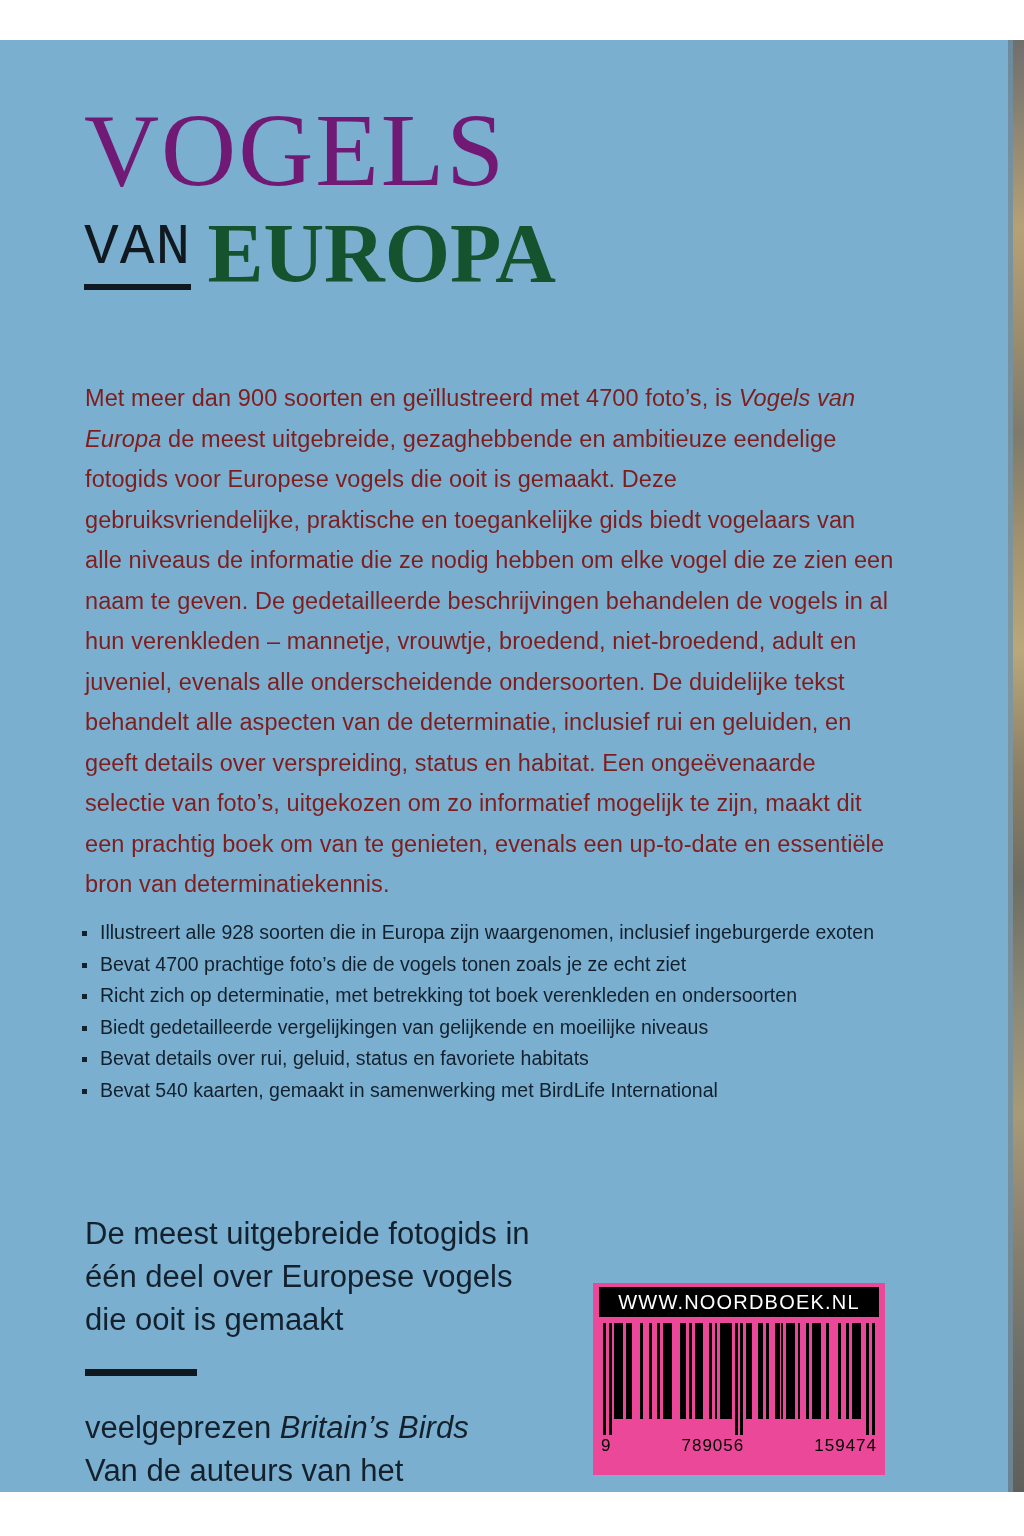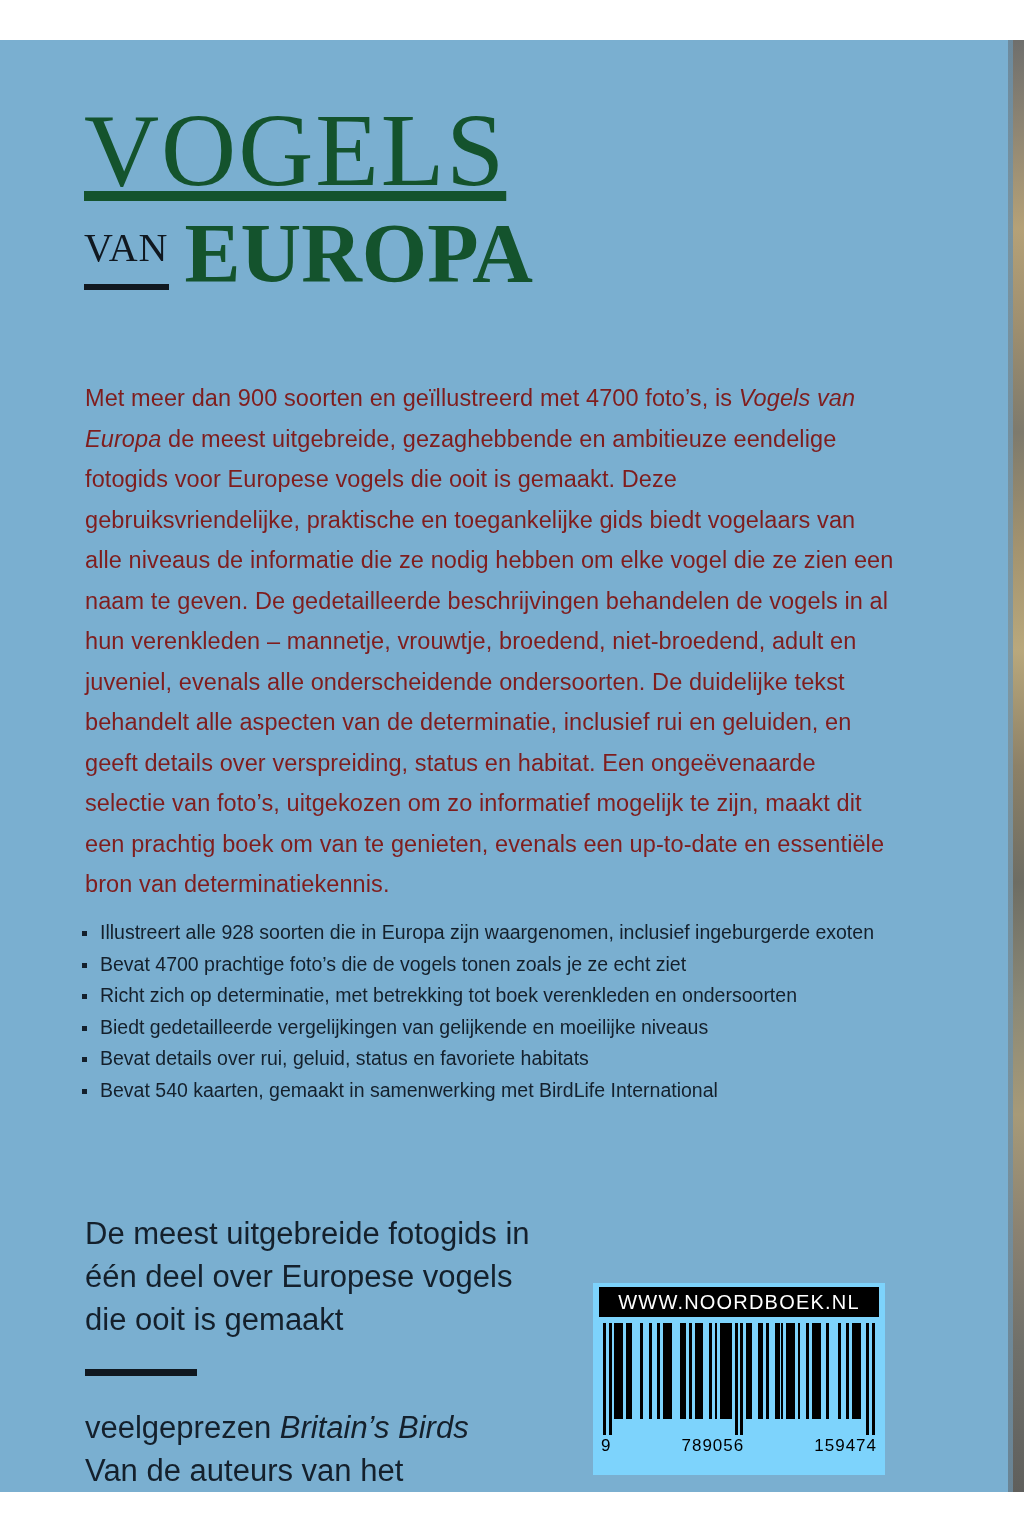--- a/index.html
+++ b/index.html
@@ -63,37 +63,36 @@
     left: 84px;
     top: 58px;
     width: 600px;
   }
   #title-vogels {
     font-family: "Liberation Serif", "DejaVu Serif", serif;
     font-weight: 400;
     font-size: 104px;
     line-height: 104px;
     letter-spacing: 2px;
-    color: #14532d;
-    white-space: nowrap;
-    text-decoration: underline;
+    color: #701a75;
+    white-space: nowrap;
   }
   #title-row2 {
     display: flex;
     align-items: flex-end;
     margin-top: 14px;
   }
   #title-van-wrap {
     display: inline-block;
     margin-right: 16px;
     padding-bottom: 2px;
   }
   #title-van {
-    font-family: Liberation Serif, serif;
-    font-size: 40px;
+    font-family: Liberation Mono, monospace;
+    font-size: 58px;
     line-height: 56px;
     letter-spacing: 1px;
     color: #101820;
     display: block;
   }
   #van-rule {
     height: 6px;
     background: #101820;
     margin-top: 8px;
     width: 100%;
@@ -202,21 +201,21 @@
   }
   #tagline .tag-line2 em { font-style: italic; }
 
   
   #barcode-box {
     position: absolute;
     left: 593px;
     top: 1243px;
     width: 292px;
     height: 192px;
-    background: #7dd3fc;
+    background: #ec4899;
   }
   #barcode-url {
     background: #000000;
     color: #ffffff;
     font-family: "Liberation Sans", sans-serif;
     font-size: 20px;
     line-height: 30px;
     letter-spacing: 1.2px;
     text-align: center;
     height: 30px;

